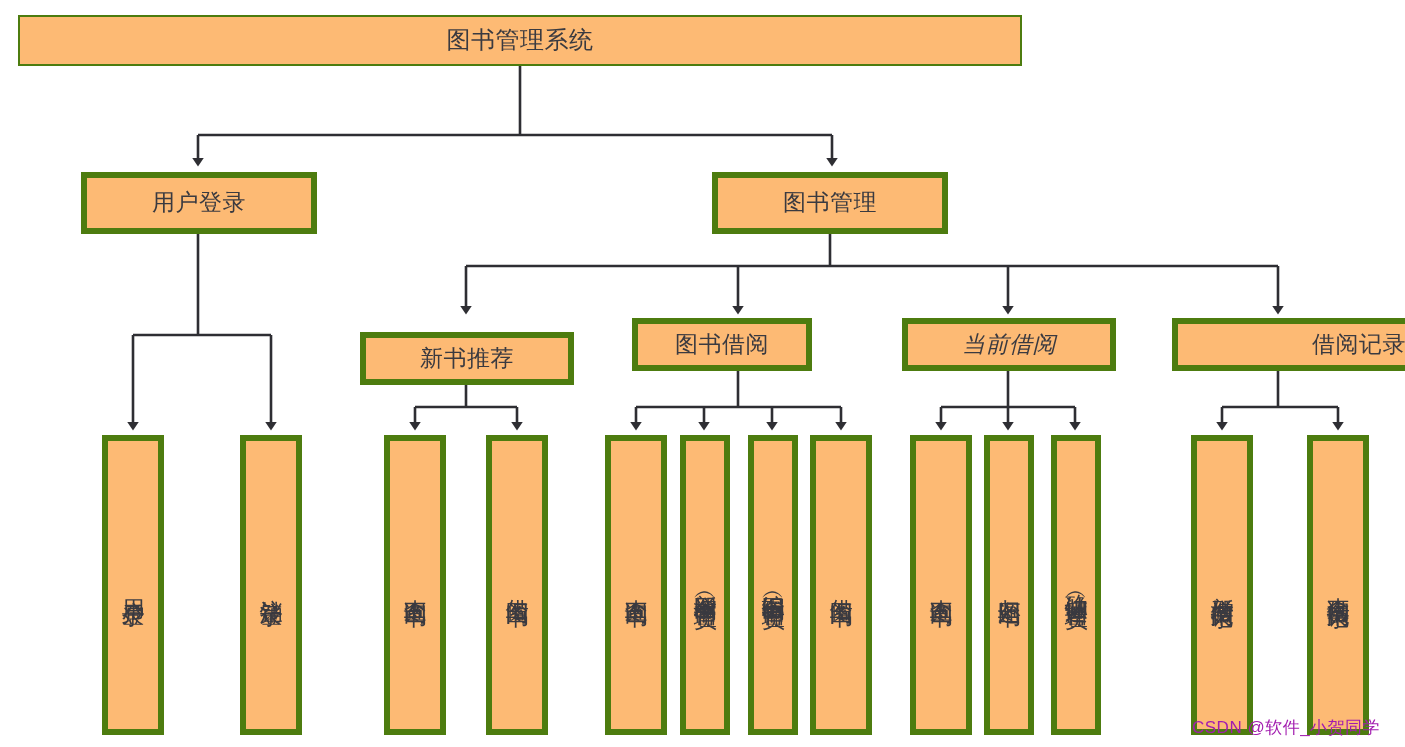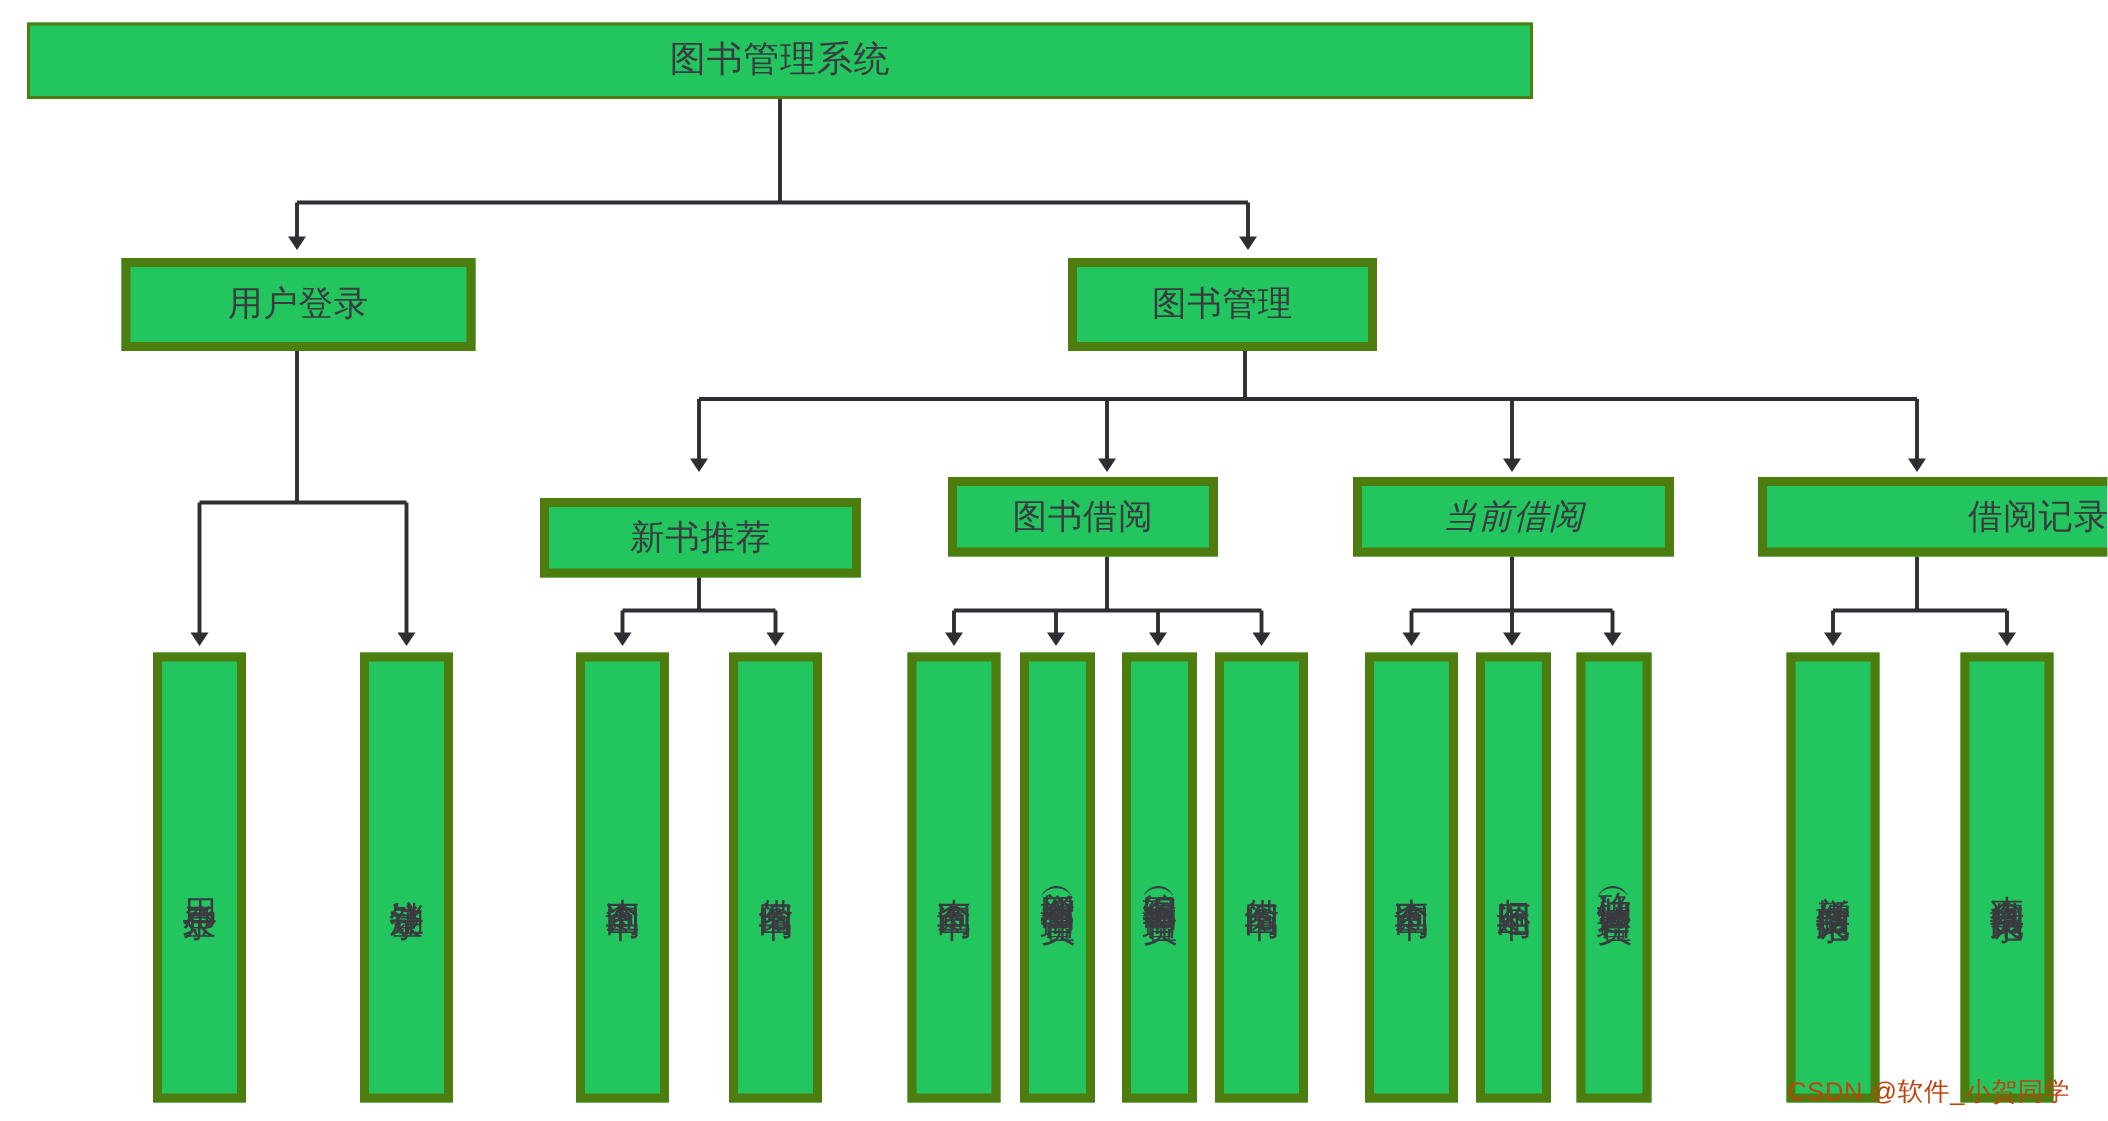--- a/index.html
+++ b/index.html
@@ -23,21 +23,21 @@
     left: 0;
     top: 0;
     width: 1405px;
     height: 747px;
     pointer-events: none;
   }
   .node {
     position: absolute;
     box-sizing: border-box;
     border: 6px solid #4d7c0f;
-    background: #22c55e;
+    background: #fdba74;
     display: flex;
     align-items: center;
     justify-content: center;
     color: #3a3a40;
   }
   .node-label {
     display: block;
     text-align: center;
     line-height: 1.18;
     color: #3a3a40;
@@ -61,21 +61,21 @@
     writing-mode: vertical-rl;
     text-orientation: upright;
     font-size: 23px;
     line-height: 1.1;
     letter-spacing: 2px;
     max-height: 278px;
     white-space: normal;
   }
   .watermark {
     position: absolute;
-    color: #c2410c;
+    color: #a21caf;
     font-size: 17px;
     white-space: nowrap;
     letter-spacing: 0.5px;
   }
 </style>
 </head>
 <body>
 
 <div id="diagram-root">
 
@@ -130,21 +130,21 @@
   </svg>
 
   <div class="node horizontal root" style="left:18px; top:15px; width:1004px; height:51px;">
     <span class="node-label">图书管理系统</span>
   </div>
 
   <div class="node horizontal" style="left:81px; top:172px; width:236px; height:62px;">
     <span class="node-label">用户登录</span>
   </div>
 
-  <div class="node horizontal" style="left:712px; top:172px; width:206px; height:62px;">
+  <div class="node horizontal" style="left:712px; top:172px; width:236px; height:62px;">
     <span class="node-label">图书管理</span>
   </div>
 
   <div class="node horizontal" style="left:360px; top:332px; width:214px; height:53px;">
     <span class="node-label">新书推荐</span>
   </div>
 
   <div class="node horizontal" style="left:632px; top:318px; width:180px; height:53px;">
     <span class="node-label">图书借阅</span>
   </div>

